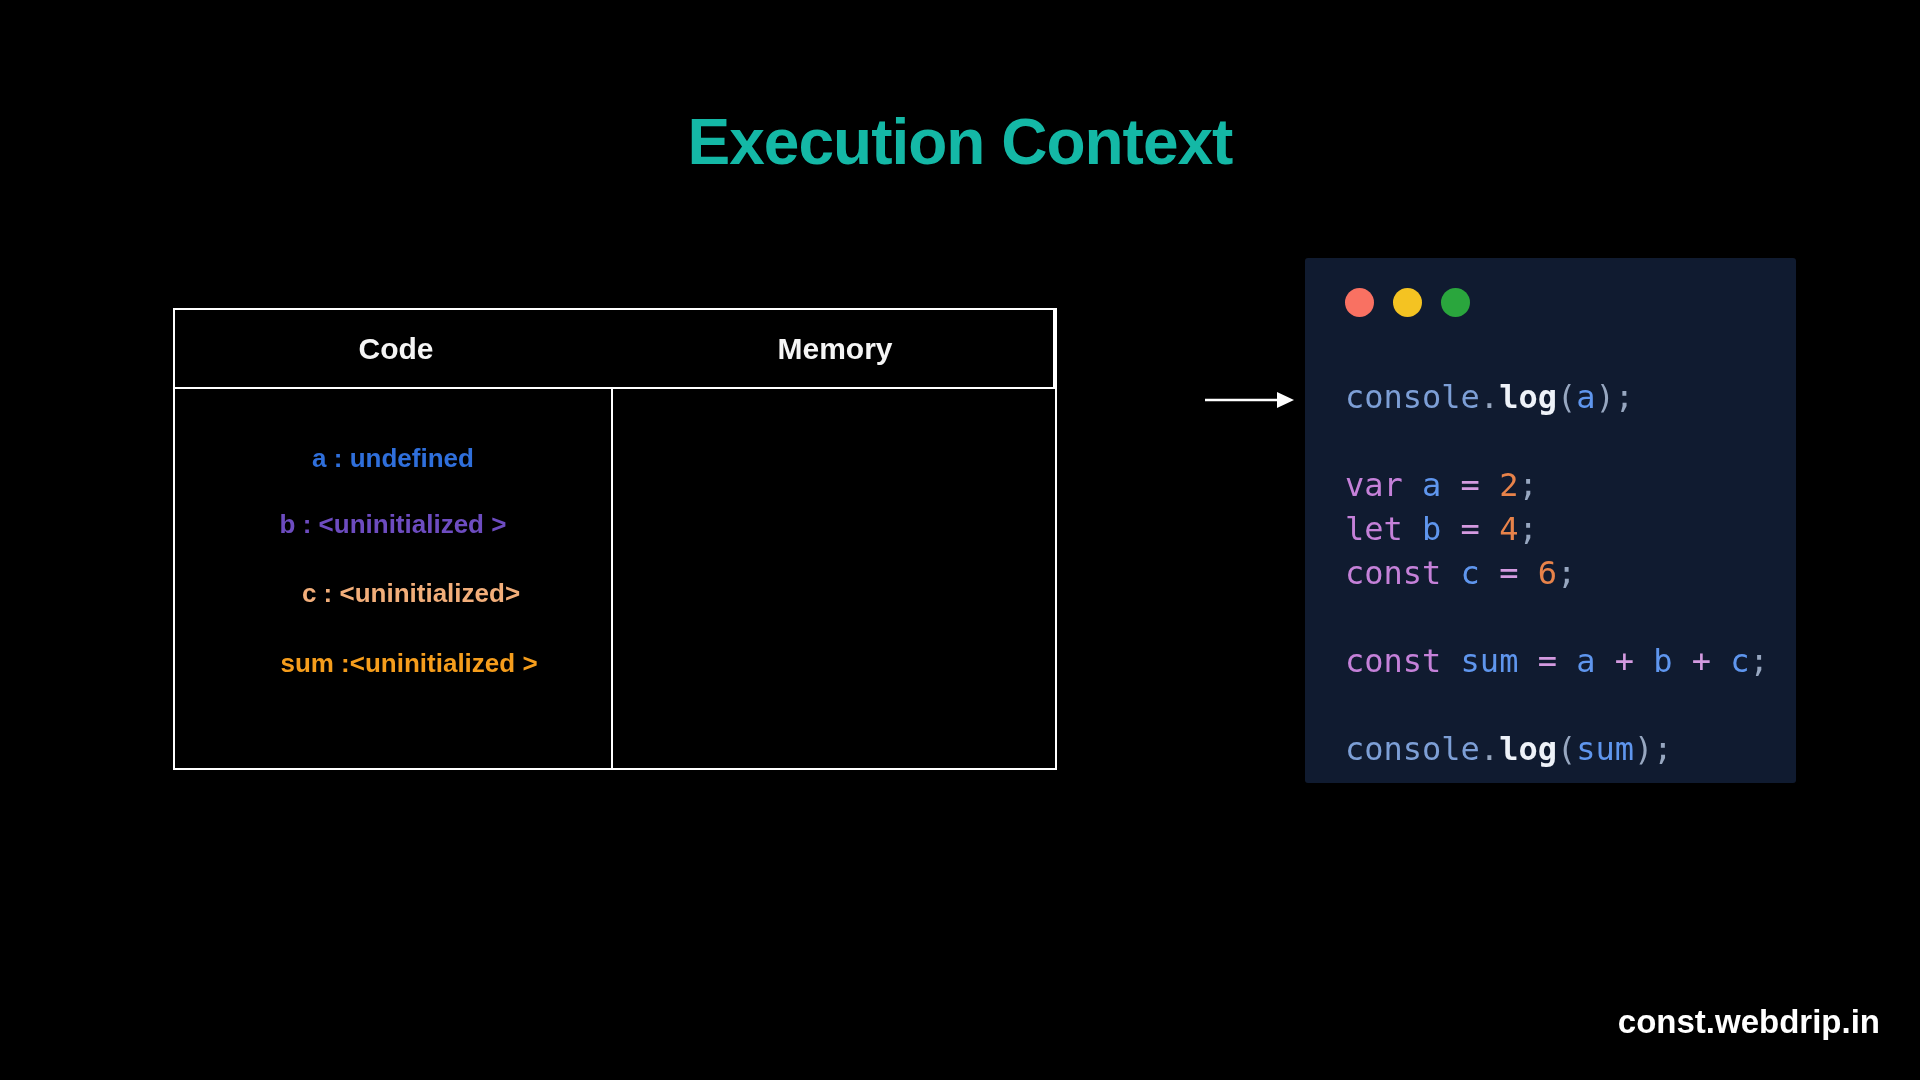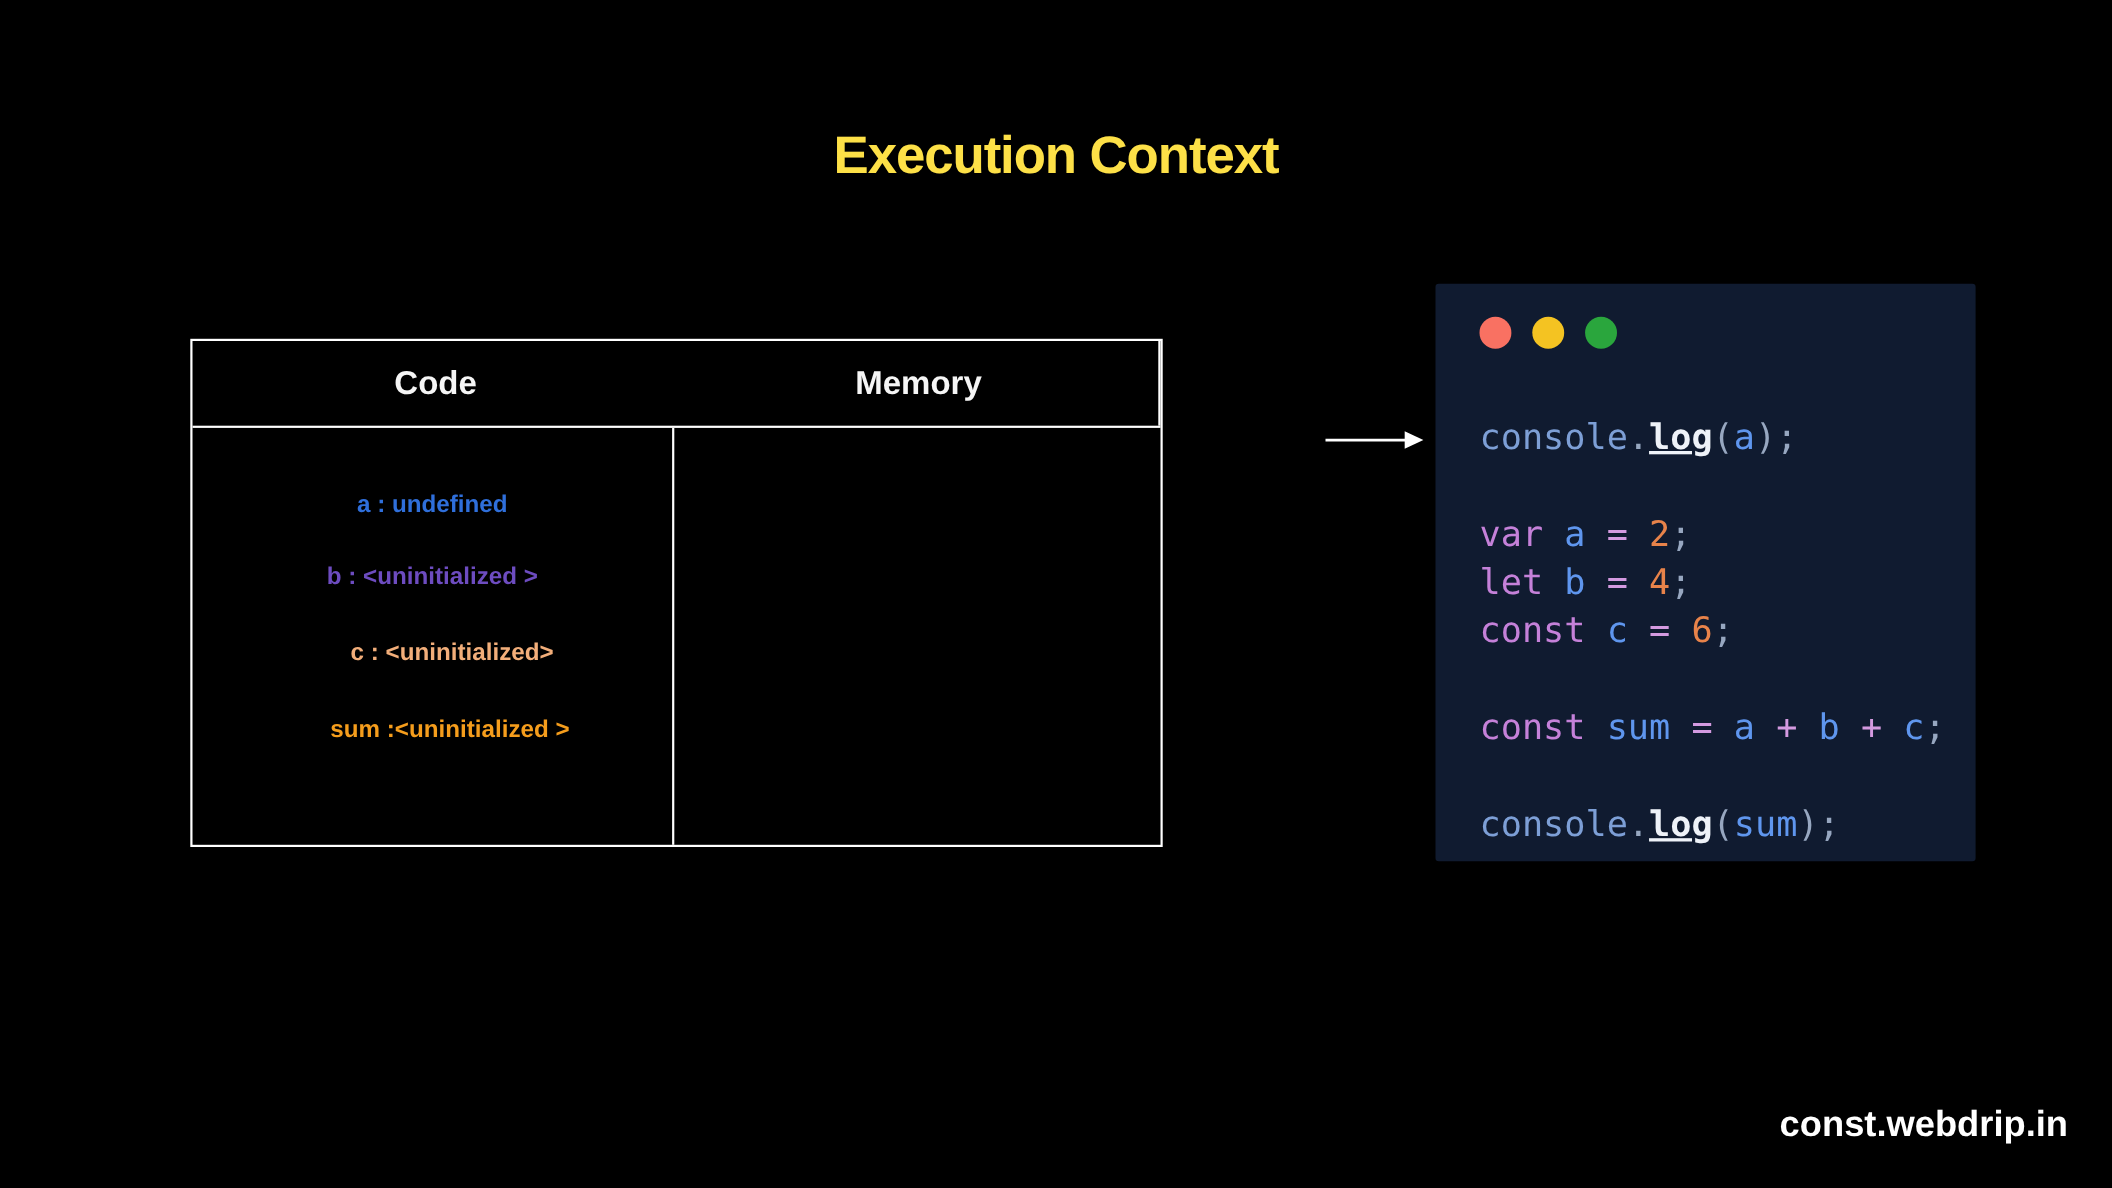--- a/index.html
+++ b/index.html
@@ -1,52 +1,52 @@
 <!DOCTYPE html>
 <html><head>
 <meta charset="utf-8">
 <style>
   html,body{margin:0;padding:0;background:#000;}
   body{width:1920px;height:1080px;overflow:hidden;font-family:"Liberation Sans",sans-serif;color:#fff;}
   .slide{position:relative;width:1920px;height:1080px;background:#000;}
 
   
   .title{position:absolute;top:102px;left:0;width:1920px;text-align:center;
-         font-size:48px;font-weight:bold;letter-spacing:-1px;line-height:80px;color:#fde047;}
+         font-size:64px;font-weight:bold;letter-spacing:-1px;line-height:80px;color:#14b8a6;}
 
   
   .ec-table{position:absolute;left:173px;top:308px;width:884px;height:462px;
             border:2px solid #fff;box-sizing:border-box;display:flex;flex-direction:column;}
   .ec-thead{display:flex;height:79px;min-height:79px;border-bottom:2px solid #fff;box-sizing:border-box;}
   .ec-th{display:flex;align-items:center;justify-content:center;font-weight:bold;font-size:30px;color:#f5f5f5;}
   .ec-th-memory{width:438px;border-right:2px solid #fff;box-sizing:border-box;}
   .ec-th-code{flex:1;}
   .ec-tbody{display:flex;flex:1;}
   .ec-memory-cell{width:438px;border-right:2px solid #fff;box-sizing:border-box;
                   display:flex;flex-direction:column;align-items:center;}
   .ec-code-cell{flex:1;}
-  .mem-item{font-weight:bold;font-size:22px;height:34px;line-height:34px;white-space:pre;}
+  .mem-item{font-weight:bold;font-size:26px;height:34px;line-height:34px;white-space:pre;}
   .mem-item:nth-child(1){margin-top:52px;}
   .mem-item:nth-child(2){margin-top:32px;}
   .mem-item:nth-child(3){margin-top:35px;}
   .mem-item:nth-child(4){margin-top:36px;margin-left:32px;}
 
   
   .arrow{position:absolute;left:1203px;top:388px;width:92px;height:24px;}
 
   
   .codewin{position:absolute;left:1305px;top:258px;width:491px;height:525px;
            background:#101b30;border-radius:3px;box-sizing:border-box;padding:30px 0 0 40px;}
   .dots{height:29px;}
   .dot{display:inline-block;width:29px;height:29px;border-radius:50%;margin-right:19px;vertical-align:top;}
   .codeblock{margin-top:58px;font-family:"DejaVu Sans Mono",monospace;
              font-size:32px;line-height:44px;white-space:pre;}
   .code-line{height:44px;}
   .tok.kw{}
-  .tok.fn{font-weight:bold;text-decoration:underline;}
+  .tok.fn{font-weight:bold;}
 
   
   .watermark{position:absolute;right:40px;top:1003px;font-size:33px;font-weight:bold;line-height:38px;color:#fff;}
 </style>
 </head>
 <body>
 
 <div class="slide">
 
   <div class="title">Execution Context</div>

